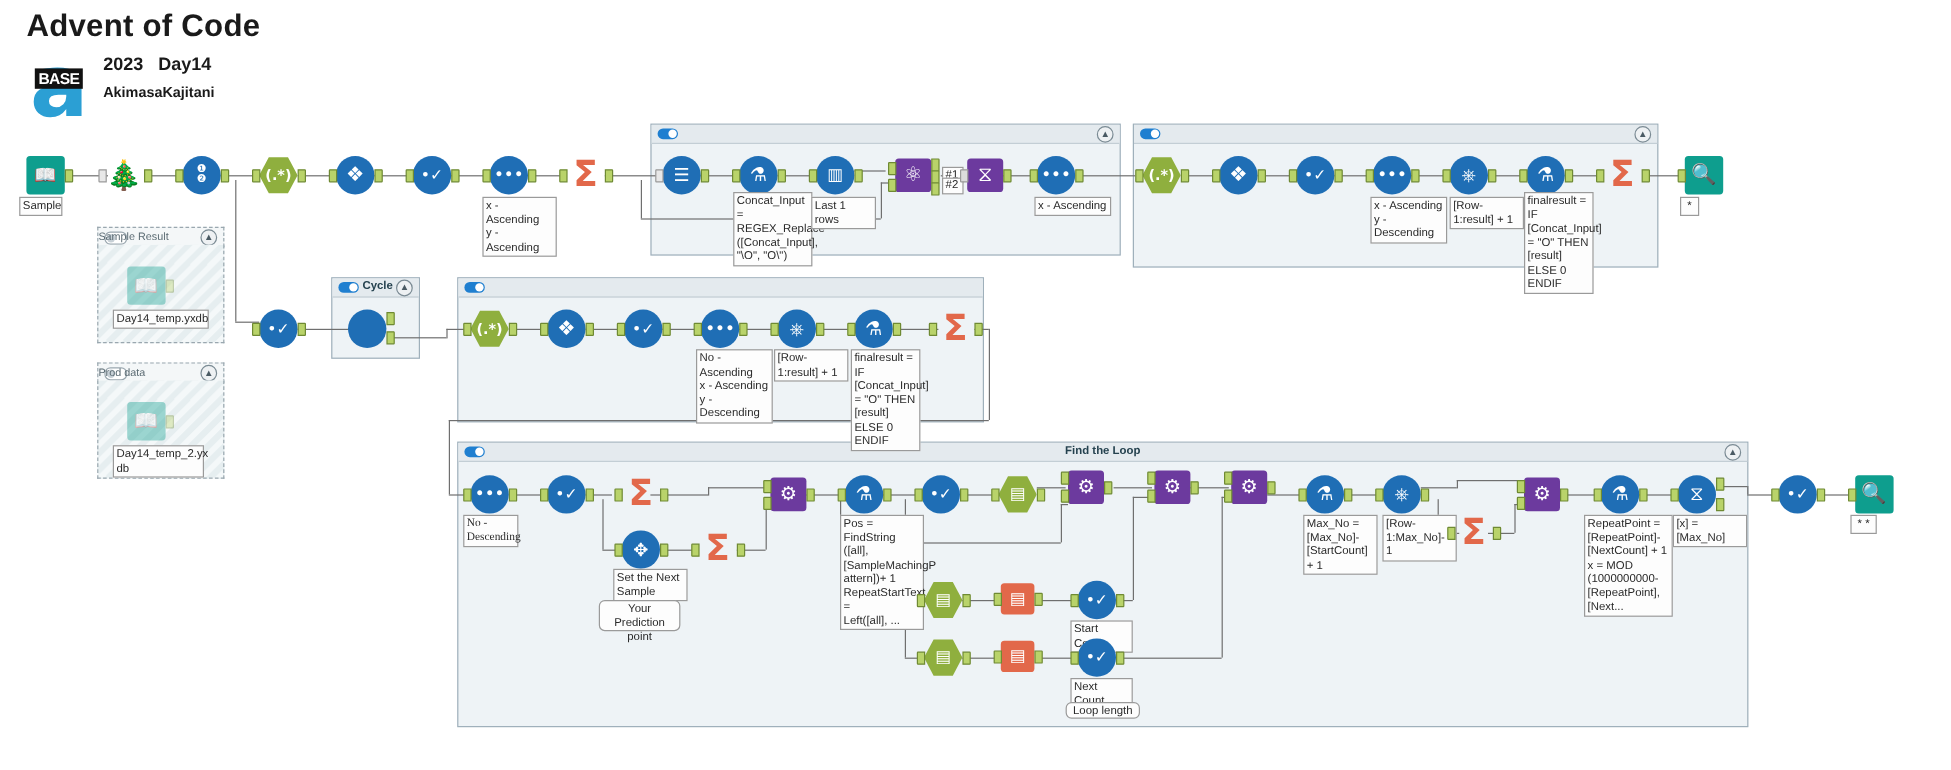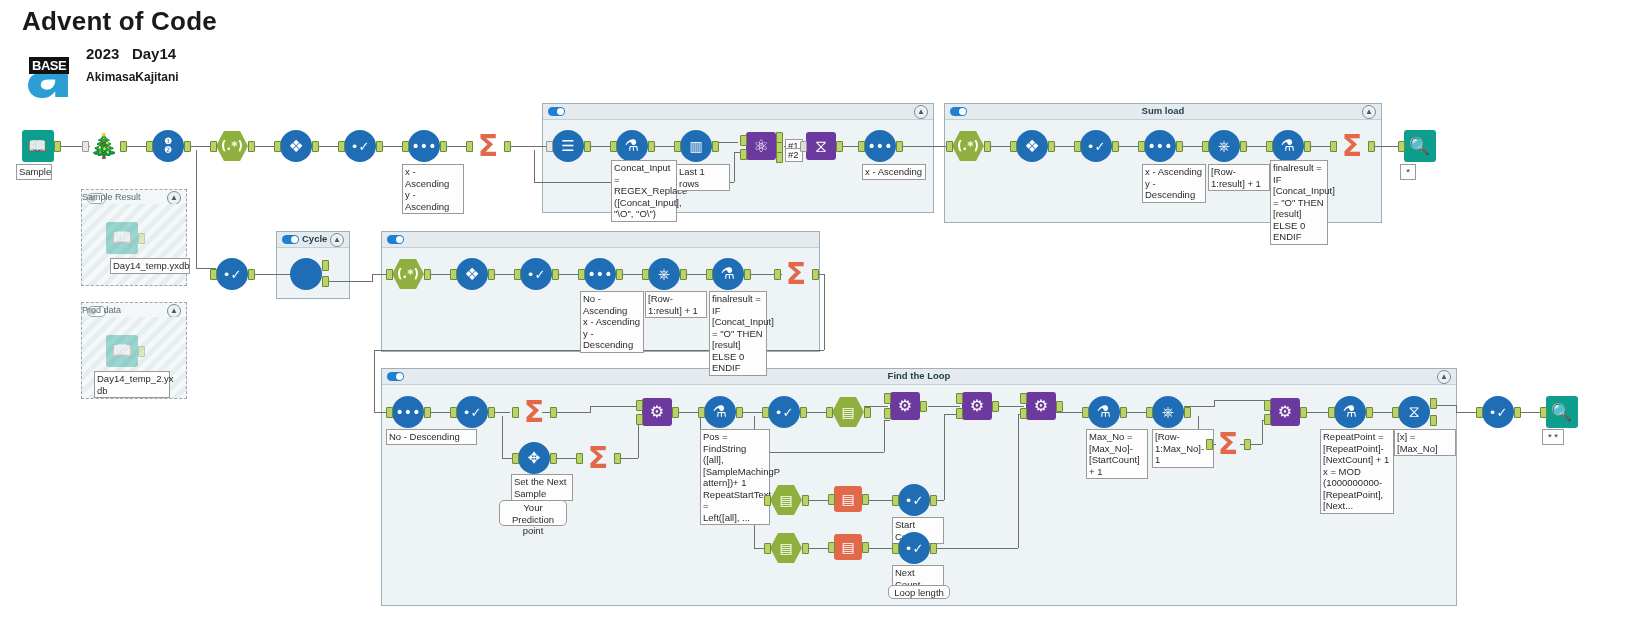--- a/index.html
+++ b/index.html
@@ -90,21 +90,20 @@
       </div>
     <div class="collapse">▲</div>
   </div>
 </div>
 
 <div class="cont" style="left:944px;top:103px;width:438px;height:120px;">
   <div class="bar">
     <div class="toggle">
         <i></i>
       </div>
-    <div class="t">Sum load</div>
     <div class="collapse">▲</div>
   </div>
 </div>
 
 <div class="cont" style="left:276px;top:231px;width:74px;height:68px;">
   <div class="bar">
     <div class="toggle">
         <i></i>
       </div>
     <div class="t" style="text-align:left;left:25px;">Cycle</div>
@@ -470,21 +469,21 @@
   <div class="glyph">Σ</div>
   <div class="port in" style="left:-6px;top:11px;"></div>
   <div class="port out" style="left:32px;top:11px;"></div>
 </div>
 
 <div class="tool circ" style="left:392px;top:396px;">
   <div class="glyph" style="font-size:14px;">•••</div>
   <div class="port in" style="left:-6px;top:11px;"></div>
   <div class="port out" style="left:32px;top:11px;"></div>
 </div>
-<div class="anno" style="left:386px;top:429px;width:91px;">No - Descending</div>
+<div class="anno" style="left:386px;top:429px;width:46px;font-family:Liberation Serif, serif;">No - Descending</div>
 
 <div class="tool circ" style="left:456px;top:396px;">
   <div class="glyph" style="font-size:13px;">•✓</div>
   <div class="port in" style="left:-6px;top:11px;"></div>
   <div class="port out" style="left:32px;top:11px;"></div>
 </div>
 
 <div class="tool sum" style="left:518px;top:396px;">
   <div class="glyph">Σ</div>
   <div class="port in" style="left:-6px;top:11px;"></div>
@@ -654,20 +653,20 @@
   <div class="port in" style="left:-6px;top:11px;"></div>
   <div class="port out" style="left:32px;top:11px;"></div>
 </div>
 <div class="anno" style="left:892px;top:565px;width:52px;">Next Count</div>
 <div class="anno round" style="left:888px;top:585px;width:62px;height:14px;">Loop length</div>
 
 <div class="tool sq teal dim" style="left:106px;top:222px;">
   <div class="glyph" style="font-size:16px;">📖</div>
   <div class="port out" style="left:32px;top:11px;"></div>
 </div>
-<div class="anno" style="left:94px;top:258px;width:80px;margin-left:16px;">Day14_temp.yxdb</div>
+<div class="anno" style="left:94px;top:258px;width:80px;">Day14_temp.yxdb</div>
 
 <div class="tool sq teal dim" style="left:106px;top:335px;">
   <div class="glyph" style="font-size:16px;">📖</div>
   <div class="port out" style="left:32px;top:11px;"></div>
 </div>
 <div class="anno" style="left:94px;top:371px;width:76px;">Day14_temp_2.yx
 db</div>
 
 </body></html>

